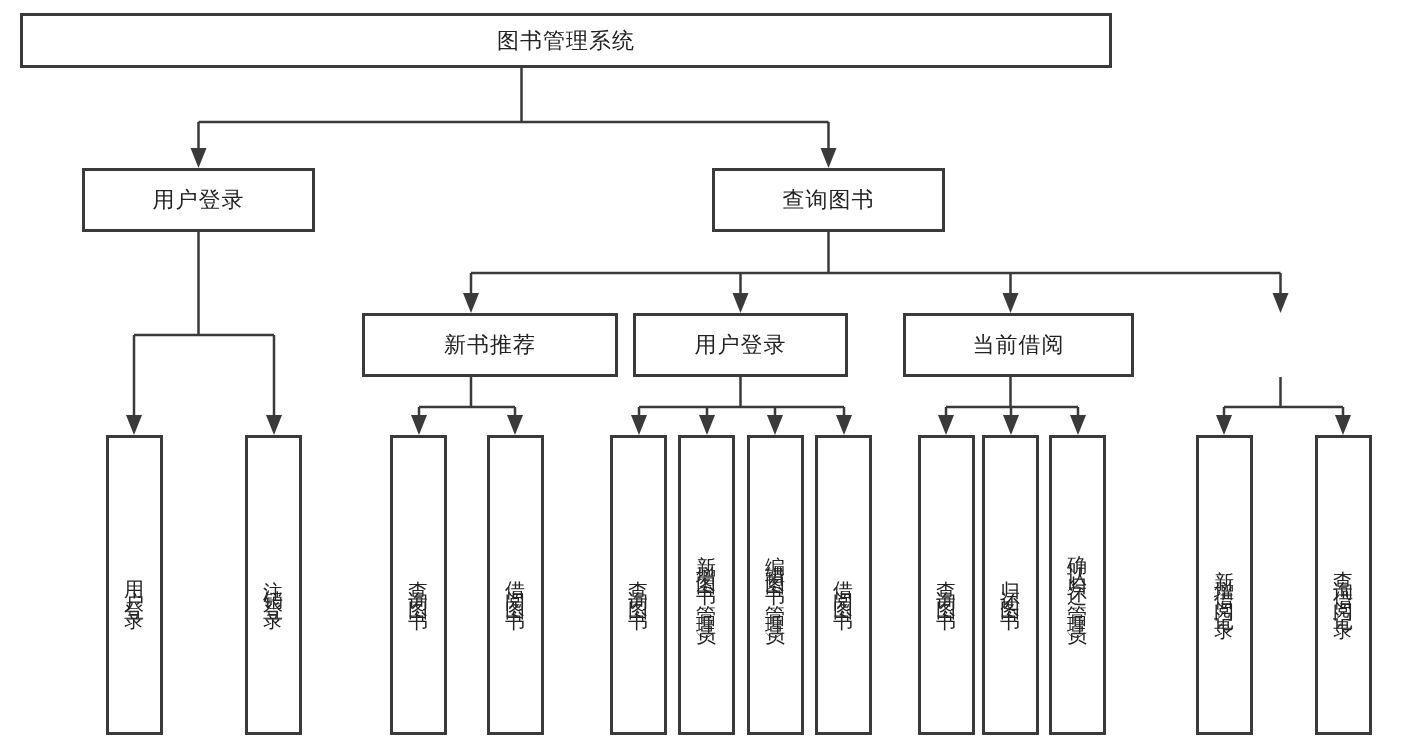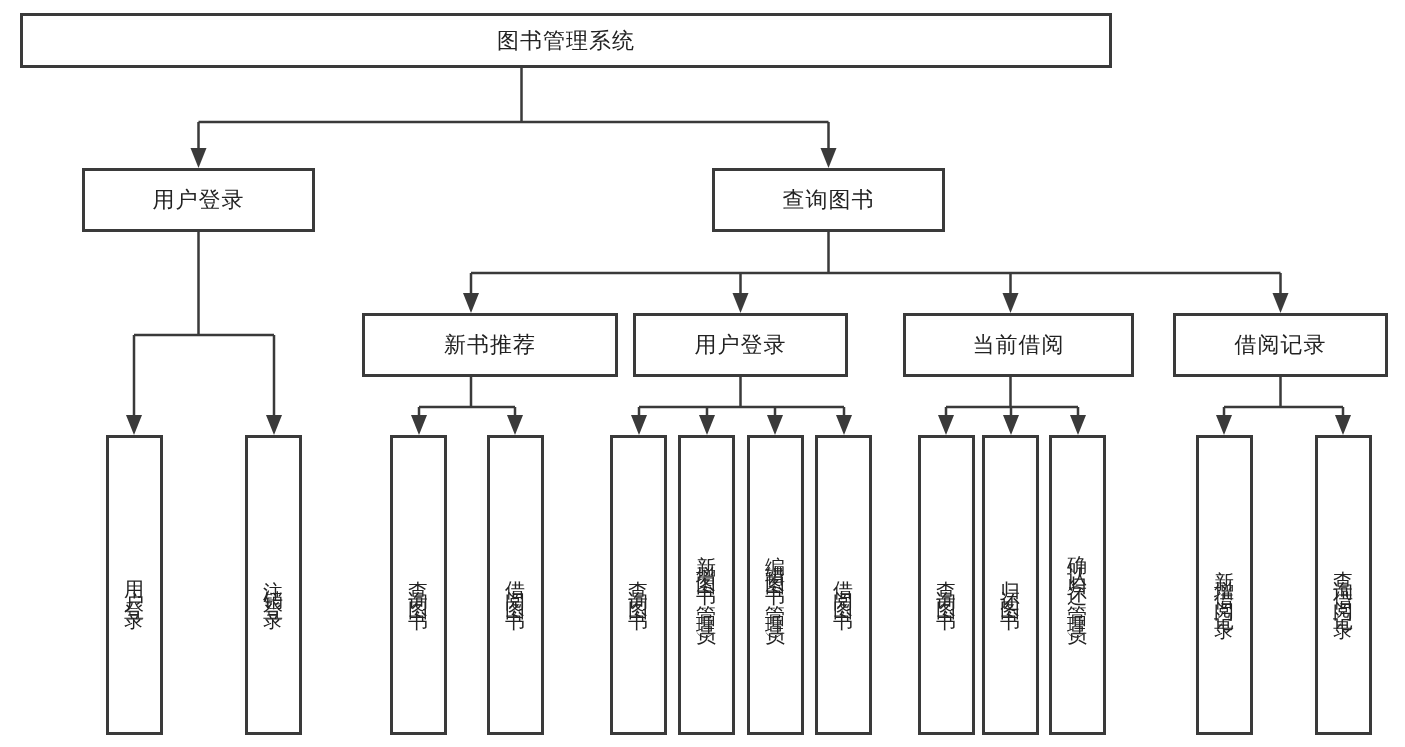--- a/index.html
+++ b/index.html
@@ -105,23 +105,20 @@
 
   <div class="box hnode" style="left:362px;top:313px;width:256px">
     <span>新书推荐</span>
   </div>
   <div class="box hnode" style="left:633px;top:313px;width:215px">
     <span>用户登录</span>
   </div>
   <div class="box hnode" style="left:903px;top:313px;width:231px">
     <span>当前借阅</span>
   </div>
-  <div class="box hnode" style="left:1173px;top:313px;width:215px">
-    <span>借阅记录</span>
-  </div>
 
   <div class="box leaf" style="left:106px">
     <span class="vtext">用户登录</span>
   </div>
   <div class="box leaf" style="left:245px">
     <span class="vtext">注销登录</span>
   </div>
   <div class="box leaf" style="left:390px">
     <span class="vtext">查询图书</span>
   </div>

